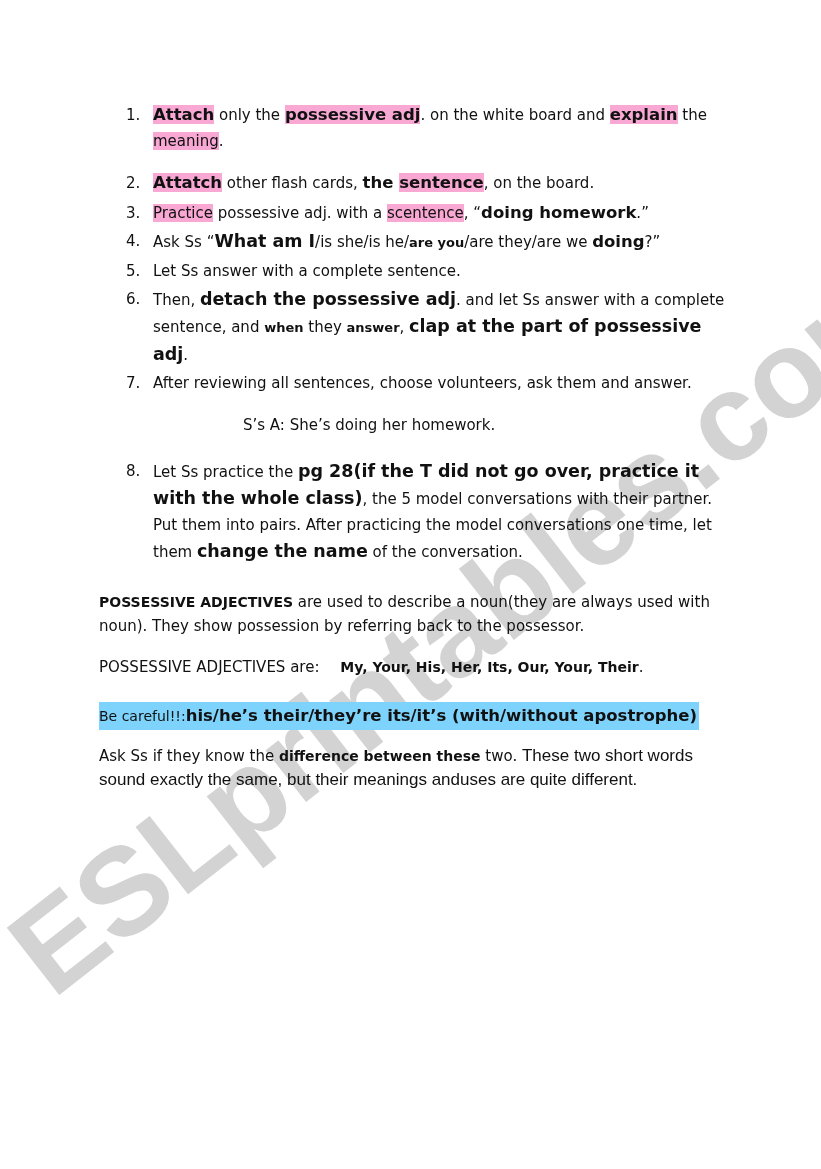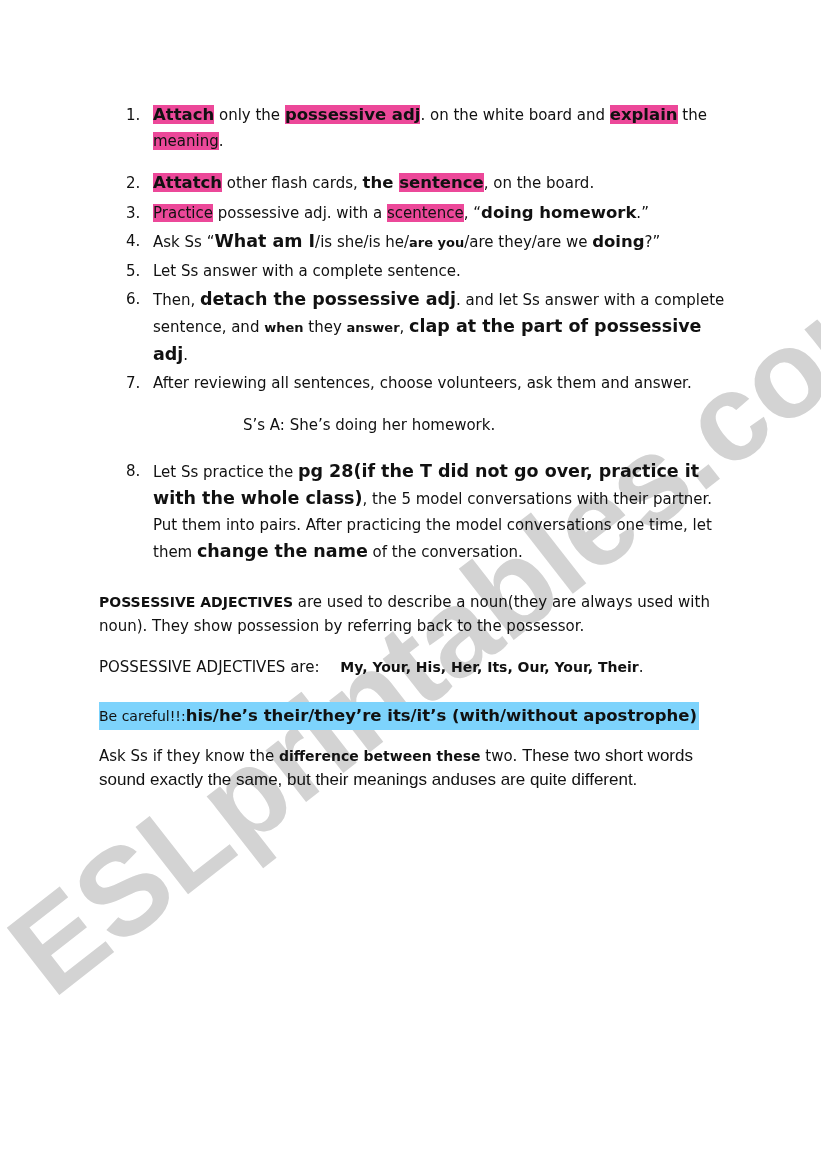--- a/index.html
+++ b/index.html
@@ -7,21 +7,21 @@
          font-family:"DejaVu Sans", sans-serif; color:#111; }
   .page { position:absolute; left:0; top:0; width:821px; height:1169px; }
   .watermark-wrap { position:absolute; left:70px; top:880px; transform:rotate(-38deg);
                     transform-origin:left bottom; z-index:0; }
   .wm { font-family:"Liberation Sans", sans-serif; font-weight:bold; font-size:124px;
         color:#d3d3d3; white-space:nowrap; letter-spacing:-1px; }
   .content { position:relative; z-index:1; }
   ol.steps { list-style:none; margin:0; padding:0; position:absolute; left:126px; top:102px; width:610px; }
   .step { position:relative; padding-left:27px; font-size:15px; line-height:26px; }
   .step .num { position:absolute; left:0; top:0; }
-  .hl { background:#ec4899; }
+  .hl { background:#f9a8d4; }
   .b { font-weight:bold; font-size:16.5px; }
   .b-sm { font-weight:bold; font-size:13px; }
   .big { font-weight:bold; font-size:17.5px; }
   .it { font-style:italic; }
   .para { position:absolute; left:99px; width:640px; font-size:15px; line-height:24px; }
   .sans { font-family:"Liberation Sans", sans-serif; font-size:17px; line-height:23px; }
   .careful { background:#7dd3fc; display:inline-block; padding:2px 2px 2px 0; }
 </style>
 </head>
 <body>

